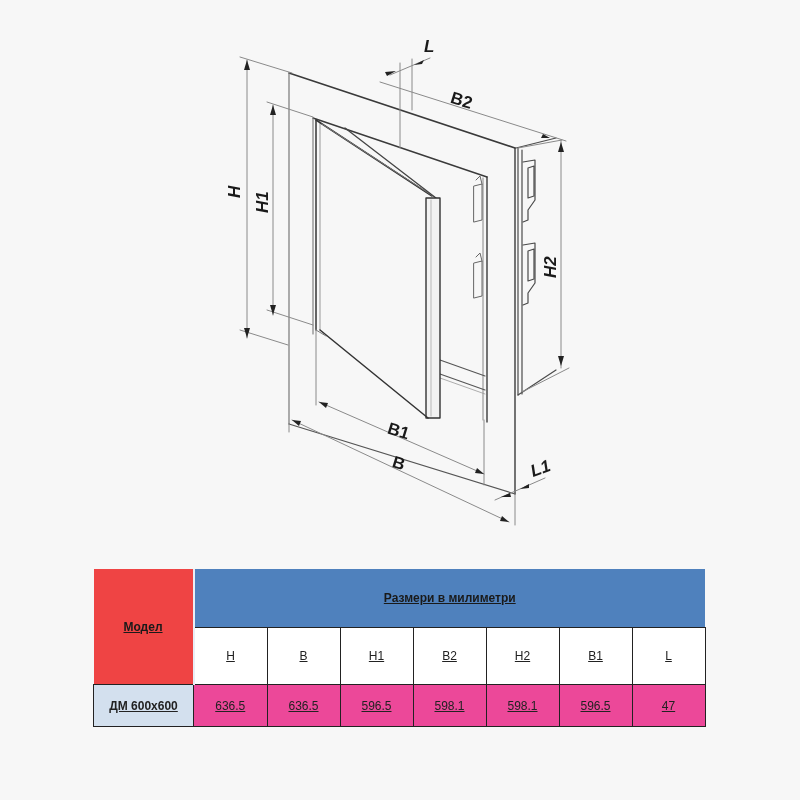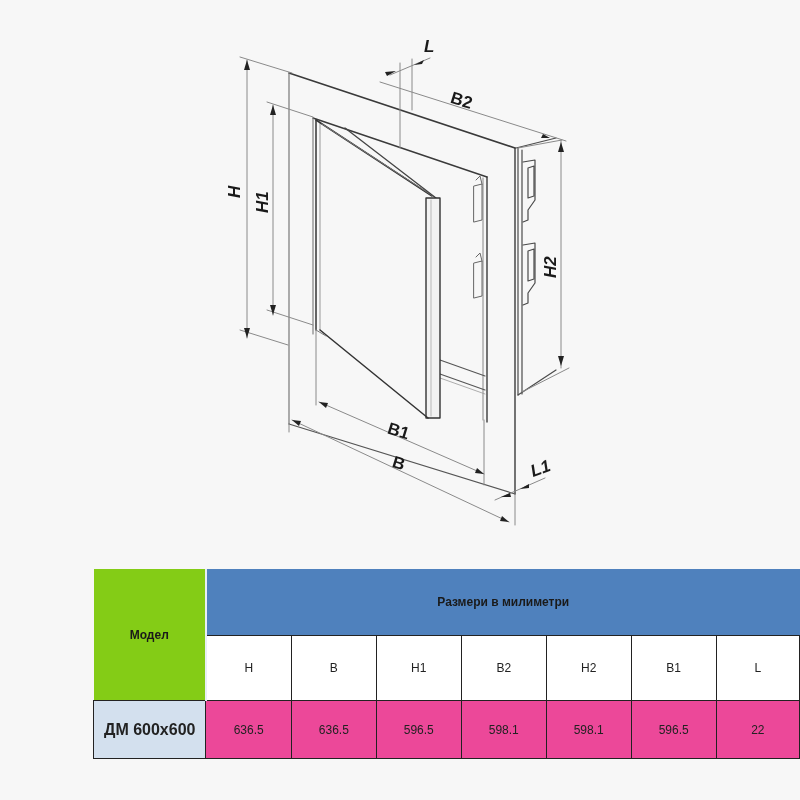--- a/index.html
+++ b/index.html
@@ -23,27 +23,28 @@
   #spec-table {
     position: absolute;
     left: 93px; top: 569px;
     border-collapse: collapse;
     table-layout: fixed;
     font-family: "Liberation Sans", sans-serif;
     font-size: 12px;
     color: #222;
   }
   #spec-table td, #spec-table th {
-    padding: 8px;
+    padding: 0;
     text-align: center;
     vertical-align: middle;
+    text-decoration: underline;
   }
   .th-model {
     width: 99px;
-    background: #84cc16;
+    background: #ef4444;
     color: #1a1a1a;
     font-weight: bold;
     border-right: 2px solid #e8eef6;
     border-bottom: 1.5px solid #222;
     height: 115px;
   }
   .th-group {
     background: #4f81bd;
     color: #1a1a1a;
     font-weight: bold;
@@ -55,21 +56,21 @@
     height: 48px;
     width: 72px;
     font-weight: normal;
   }
   .td-model {
     background: #d3e0ee;
     border: 1.5px solid #222;
     border-right: 1.5px solid #222;
     font-weight: bold;
     height: 41px;
-    font-size: 16px;
+    font-size: 12px;
   }
   .td-val {
     background: #ec4899;
     border: 1.5px solid #222;
     height: 41px;
   }
 </style>
 </head>
 <body>
 
@@ -219,16 +220,16 @@
     <th class="th-col">L</th>
   </tr>
   <tr>
     <td class="td-model">ДМ 600x600</td>
     <td class="td-val">636.5</td>
     <td class="td-val">636.5</td>
     <td class="td-val">596.5</td>
     <td class="td-val">598.1</td>
     <td class="td-val">598.1</td>
     <td class="td-val">596.5</td>
-    <td class="td-val">22</td>
+    <td class="td-val">47</td>
   </tr>
 </tbody>
   </table>
 
 </body></html>

